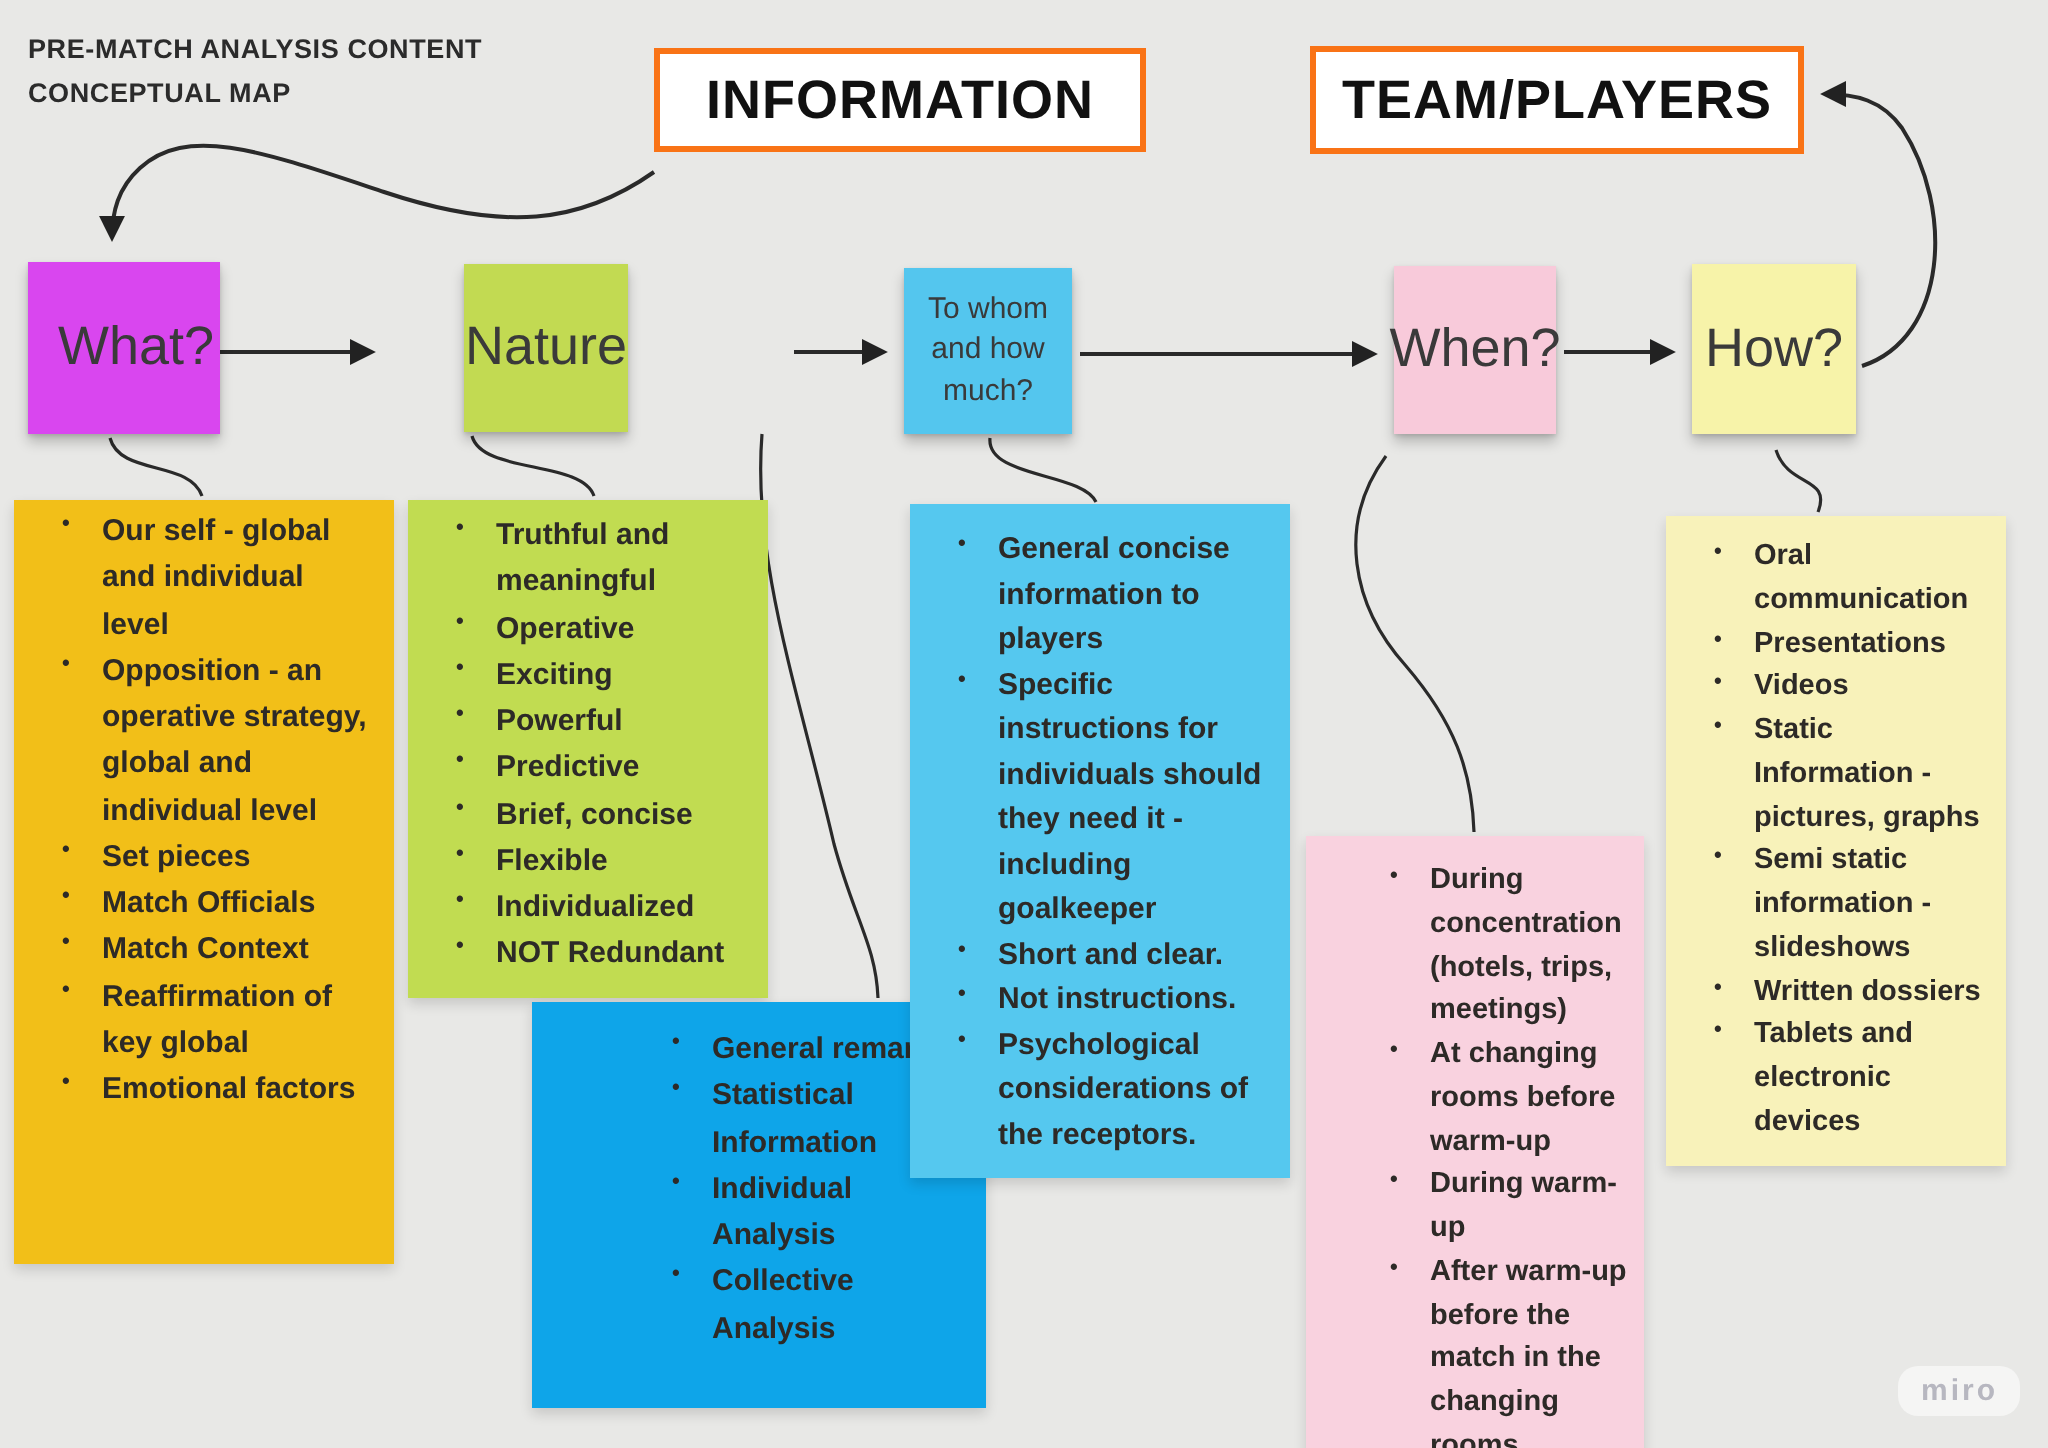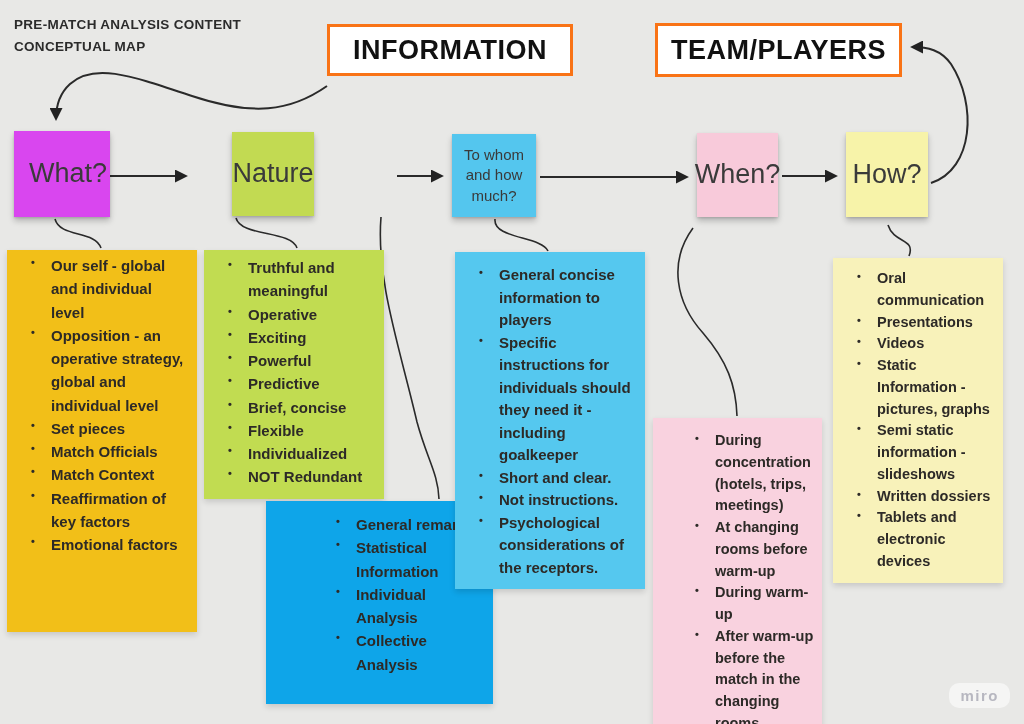--- a/index.html
+++ b/index.html
@@ -145,21 +145,21 @@
     <span class="lbl">How?</span>
   </div>
 
   <div class="detail-box d-what" style="background-color: rgb(242, 191, 24);">
     <ul>
         <li>Our self - global and individual level</li>
         <li>Opposition - an operative strategy, global and individual level</li>
         <li>Set pieces</li>
         <li>Match Officials</li>
         <li>Match Context</li>
-        <li>Reaffirmation of key factors</li>
+        <li>Reaffirmation of key global</li>
         <li>Emotional factors</li>
       </ul>
   </div>
   <div class="detail-box d-nature" style="background-color: rgb(193, 220, 81);">
     <ul>
         <li>Truthful and meaningful</li>
         <li>Operative</li>
         <li>Exciting</li>
         <li>Powerful</li>
         <li>Predictive</li>

